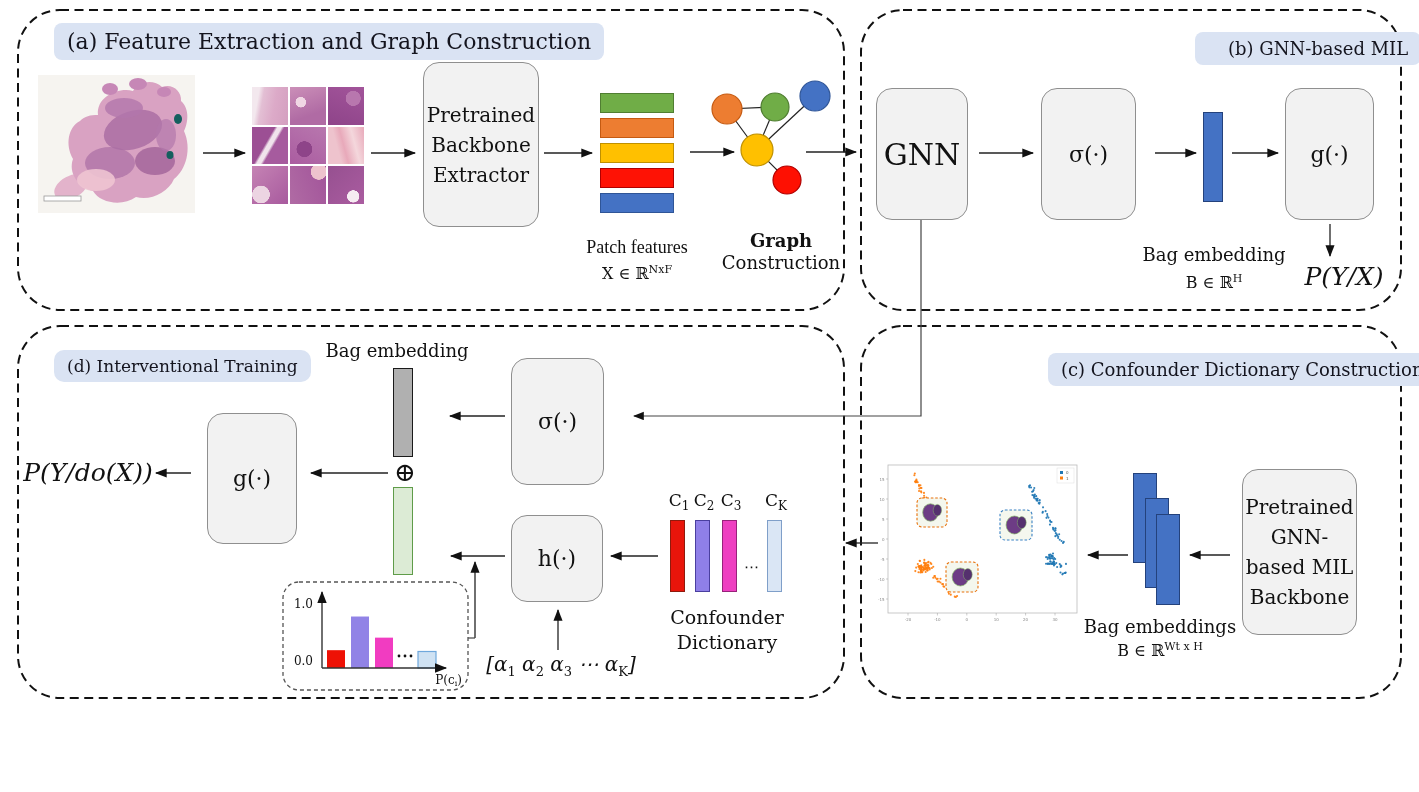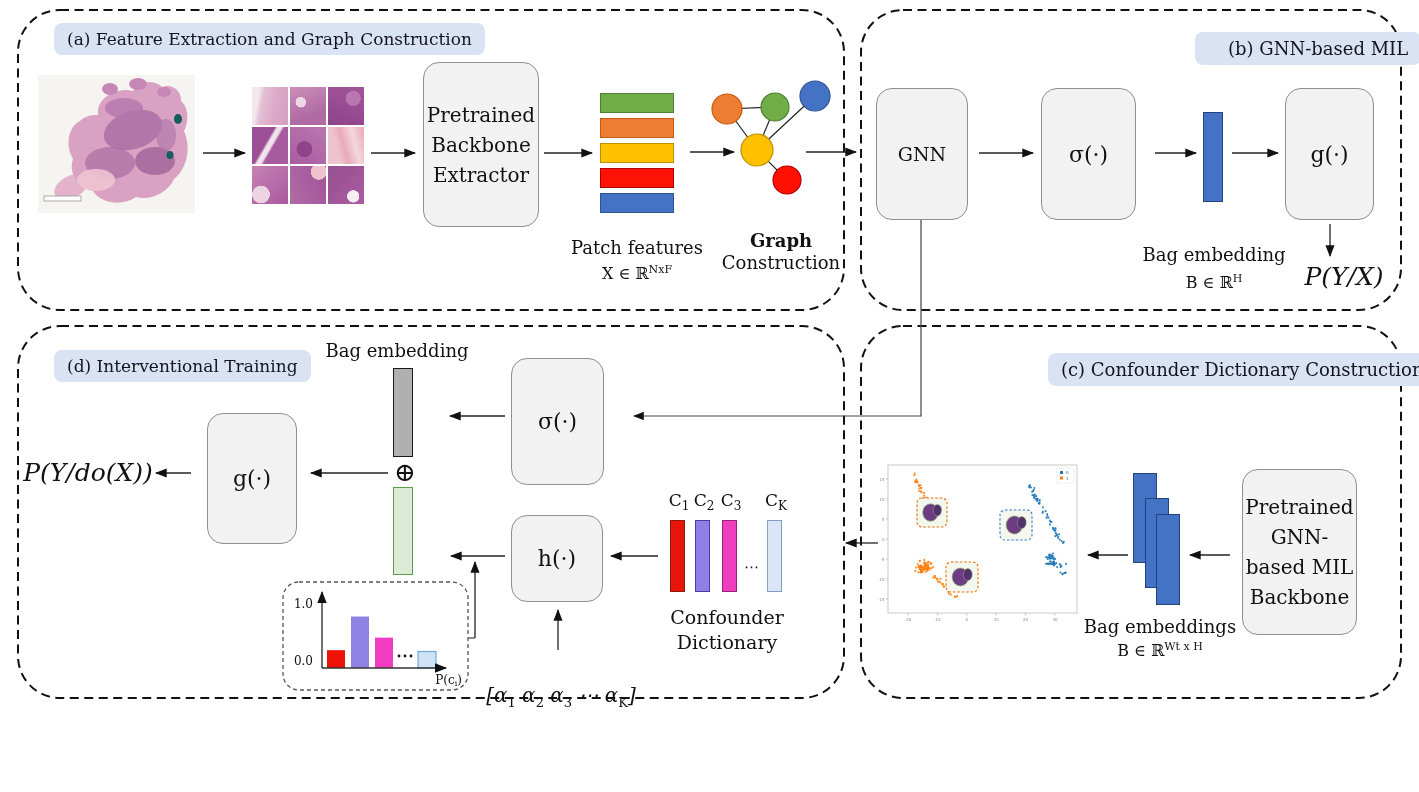--- a/index.html
+++ b/index.html
@@ -27,21 +27,21 @@
   .t4{background:linear-gradient(120deg,#9c4f94 40%,#f0e3ec 45% 52%,#a65b9e 57%);}
   .t5{background:radial-gradient(circle at 40% 60%,#8e4489 0 25%,transparent 26%),linear-gradient(30deg,#aa5ca0,#b877ae);}
   .t6{background:linear-gradient(75deg,#eec3cd 0 30%,#e8a9ba 45%,#f4d7dc 70%,#e8a9ba);}
   .t7{background:radial-gradient(circle at 25% 75%,#ecd4e2 0 22%,transparent 23%),linear-gradient(135deg,#c583b4,#a85a9e);}
   .t8{background:radial-gradient(circle at 80% 15%,#eec3cd 0 18%,transparent 19%),linear-gradient(250deg,#a2549a,#b06ba4);}
   .t9{background:radial-gradient(circle at 70% 80%,#f6ecf2 0 15%,transparent 16%),linear-gradient(315deg,#aa5ca0,#965090);}
   .wsi{position:absolute;z-index:2;left:38px;top:75px;width:157px;height:138px;background:#f6f4f0;}
   .cl{position:absolute;z-index:2;font-size:17px;transform:translateX(-50%);}
   .cl sub{font-size:12px;}
   .dots{position:absolute;z-index:2;font-size:15px;letter-spacing:1px;}
-  .alpha{position:absolute;z-index:2;transform:translateX(-50%);font-size:20px;font-style:italic;white-space:nowrap;margin-top:31px;}
+  .alpha{position:absolute;z-index:2;transform:translateX(-50%);font-size:20px;font-style:italic;white-space:nowrap;}
   .alpha sub{font-size:13px;font-style:normal;}
   .oplus{position:absolute;z-index:2;font-size:26px;line-height:26px;transform:translateX(-50%);}
 </style>
 </head>
 <body>
 
 <div id="canvas">
 
   <svg id="art" width="1419" height="792" viewBox="0 0 1419 792">
     <defs>
@@ -416,24 +416,24 @@
             <rect x="169" y="3" width="17" height="15" fill="#fff" stroke="#ddd" stroke-width="0.5"></rect>
             <rect x="172" y="6" width="3" height="3" fill="#1f77b4"></rect>
             <rect x="172" y="11.5" width="3" height="3" fill="#ff7f0e"></rect>
             <text x="178" y="9" font-size="4" fill="#555" font-family="DejaVu Sans, Liberation Sans, sans-serif">0</text>
             <text x="178" y="14.5" font-size="4" fill="#555" font-family="DejaVu Sans, Liberation Sans, sans-serif">1</text>
           </g>
         </g>
       </g>
   </svg>
 
-  <div class="badge" style="left:54px;top:23px;font-size:17px;">(a) Feature Extraction and Graph Construction</div>
+  <div class="badge" style="left:54px;top:23px;font-size:22px;">(a) Feature Extraction and Graph Construction</div>
   <div class="badge" style="left:1195px;top:32px;padding-left:33px;">(b) GNN-based MIL</div>
   <div class="badge" style="left:1048px;top:353px;">(c) Confounder Dictionary Construction</div>
-  <div class="badge" style="left:54px;top:350px;font-size:17px;">(d) Interventional Training</div>
+  <div class="badge" style="left:54px;top:350px;font-size:17px;border-radius:10px;">(d) Interventional Training</div>
 
   <div class="wsi">
     <svg width="157" height="138" viewBox="0 0 157 138">
       <rect width="157" height="138" fill="#f6f4f0"></rect>
       <ellipse cx="33" cy="112" rx="18" ry="11" fill="#e3b3cb" transform="rotate(-28 33 112)"></ellipse>
       <path d="M60,40 C58,22 80,12 95,16 C100,6 116,4 124,12 C134,8 144,16 143,26 C152,34 150,48 146,56
                C154,74 148,95 136,104 C130,118 112,126 98,122 C84,132 62,128 55,116
                C40,112 30,98 35,84 C27,70 30,52 42,46 C47,41 52,40 60,40 Z" fill="#d9a2c2"></path>
       <ellipse cx="95" cy="55" rx="30" ry="19" fill="#a4679f" opacity="0.75" transform="rotate(-18 95 55)"></ellipse>
       <ellipse cx="72" cy="88" rx="25" ry="16" fill="#aa6ea4" opacity="0.7"></ellipse>
@@ -469,29 +469,29 @@
   </div>
 
   <div id="featBars" class="abs" style="left:600px;top:93px;width:74px;">
       <div style="width: 74px; height: 20px; margin-bottom: 5px; background: rgb(112, 173, 71); border: 1px solid rgb(80, 126, 50); box-sizing: border-box;"></div>
       <div style="width: 74px; height: 20px; margin-bottom: 5px; background: rgb(237, 125, 49); border: 1px solid rgb(197, 90, 17); box-sizing: border-box;"></div>
       <div style="width: 74px; height: 20px; margin-bottom: 5px; background: rgb(255, 192, 0); border: 1px solid rgb(191, 144, 0); box-sizing: border-box;"></div>
       <div style="width: 74px; height: 20px; margin-bottom: 5px; background: rgb(254, 18, 5); border: 1px solid rgb(176, 0, 0); box-sizing: border-box;"></div>
       <div style="width: 74px; height: 20px; margin-bottom: 5px; background: rgb(68, 114, 196); border: 1px solid rgb(47, 85, 151); box-sizing: border-box;"></div>
     </div>
 
-  <div class="lbl" style="left:637px;top:237px;">Patch features</div>
+  <div class="lbl" style="left:637px;top:237px;font-family:Liberation Serif, serif;">Patch features</div>
   <div class="lbl math" style="left:637px;top:263px;">
     <span>X ∈ ℝ</span><sup>NxF</sup>
   </div>
   <div class="lbl" style="left:781px;top:230px;font-weight:bold;">Graph</div>
   <div class="lbl" style="left:781px;top:252px;">Construction</div>
 
   <div class="box" style="left:876px;top:88px;width:90px;height:130px;">
-    <div class="fn" style="font-size:19px;">GNN</div>
+    <div class="fn" style="font-size:30px;">GNN</div>
   </div>
   <div class="box" style="left:1041px;top:88px;width:93px;height:130px;">
     <div class="fn">σ(·)</div>
   </div>
   <div id="bagBarB" class="vbar" style="left: 1203px; top: 112px; width: 20px; height: 90px; background: rgb(68, 114, 196); border: 1.5px solid rgb(36, 66, 124);"></div>
   <div class="box" style="left:1285px;top:88px;width:87px;height:130px;">
     <div class="fn">g(·)</div>
   </div>
   <div class="lbl" style="left:1214px;top:244px;">Bag embedding</div>
   <div class="lbl math" style="left:1214px;top:272px;">

